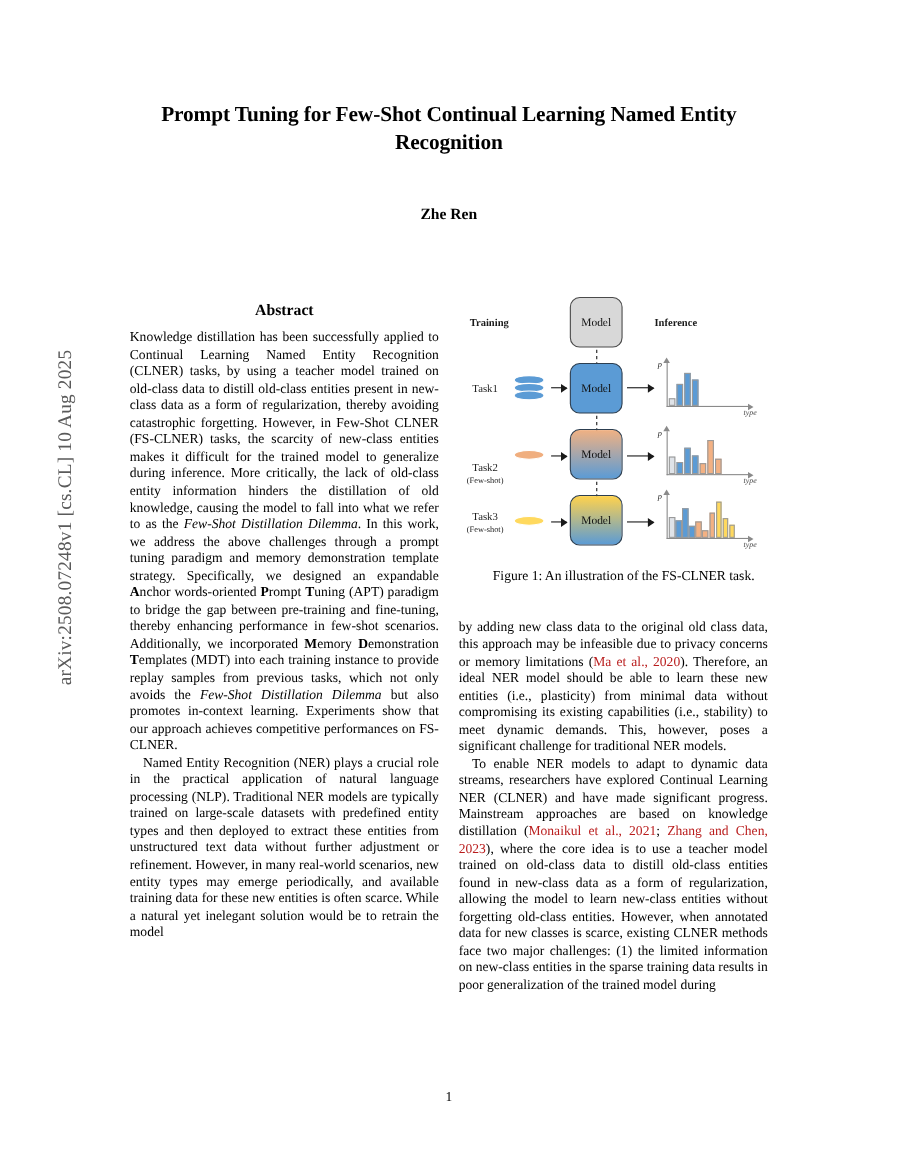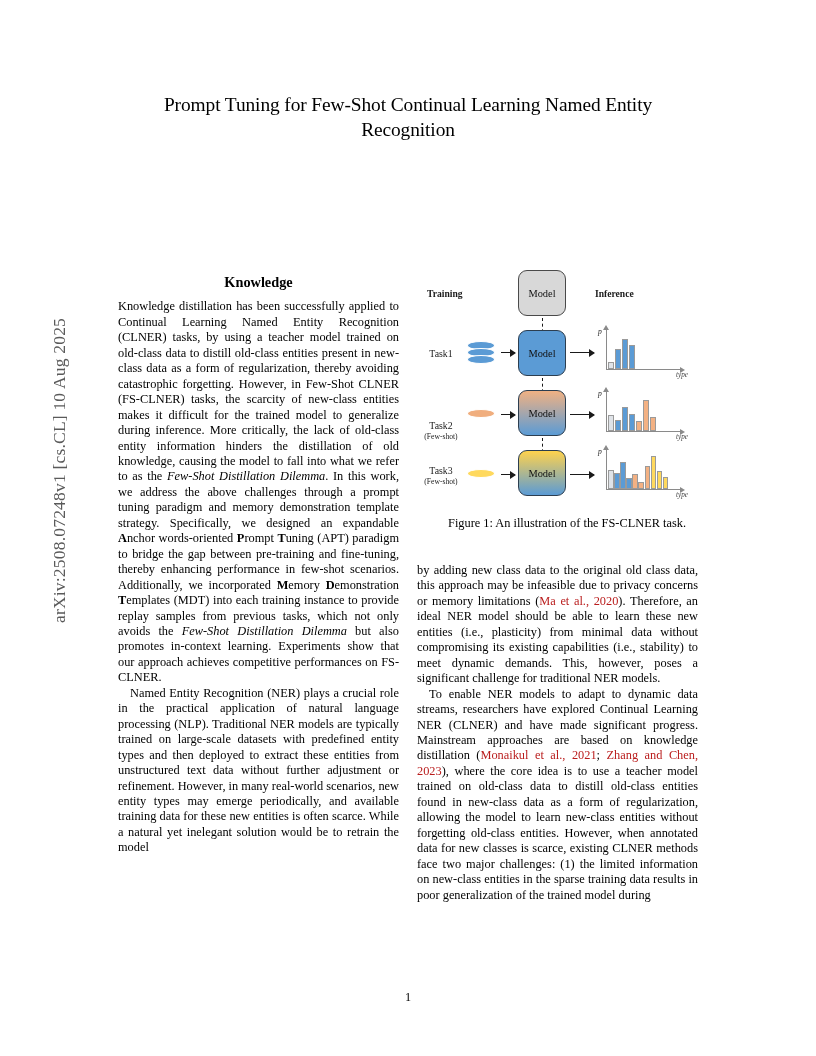--- a/index.html
+++ b/index.html
@@ -43,21 +43,21 @@
   
   #title-block {
     position: absolute;
     left: 118px;
     top: 92px;
     width: 580px;
     text-align: center;
   }
   #paper-title {
     font-size: 19.4px;
-    font-weight: normal;
+    font-weight: bold;
     line-height: 25px;
     letter-spacing: -0.1px;
   }
   #author-name {
     margin-top: 45px;
     font-size: 14.2px;
     font-weight: bold;
   }
   #author-email {
     margin-top: 8px;
@@ -251,25 +251,26 @@
 </style>
 </head>
 <body>
 
 <div id="page">
 
   <div id="arxiv-stamp">arXiv:2508.07248v1  [cs.CL]  10 Aug 2025</div>
 
   <div id="title-block">
     <div id="paper-title">Prompt Tuning for Few-Shot Continual Learning Named Entity Recognition</div>
+    <div id="author-name">Zhe Ren</div>
   </div>
 
   <div id="col-left" class="col">
 
-    <div class="section-head">Knowledge</div>
+    <div class="section-head">Abstract</div>
 
     <p class="para"><span>Knowledge distillation has been successfully applied to Continual Learning Named Entity Recognition (CLNER) tasks, by using a teacher model trained on old-class data to distill old-class entities present in new-class data as a form of regularization, thereby avoiding catastrophic forgetting. However, in Few-Shot CLNER (FS-CLNER) tasks, the scarcity of new-class entities makes it difficult for the trained model to generalize during inference. More critically, the lack of old-class entity information hinders the distillation of old knowledge, causing the model to fall into what we refer to as the </span><span class="it">Few-Shot Distillation Dilemma</span><span>. In this work, we address the above challenges through a prompt tuning paradigm and memory demonstration template strategy. Specifically, we designed an expandable </span><span class="bf">A</span><span>nchor words-oriented </span><span class="bf">P</span><span>rompt </span><span class="bf">T</span><span>uning (APT) paradigm to bridge the gap between pre-training and fine-tuning, thereby enhancing performance in few-shot scenarios. Additionally, we incorporated </span><span class="bf">M</span><span>emory </span><span class="bf">D</span><span>emonstration </span><span class="bf">T</span><span>emplates (MDT) into each training instance to provide replay samples from previous tasks, which not only avoids the </span><span class="it">Few-Shot Distillation Dilemma</span><span> but also promotes in-context learning. Experiments show that our approach achieves competitive performances on FS-CLNER.</span></p>
 
 
     <p class="para">Named Entity Recognition (NER) plays a crucial role in the practical application of natural language processing (NLP). Traditional NER models are typically trained on large-scale datasets with predefined entity types and then deployed to extract these entities from unstructured text data without further adjustment or refinement. However, in many real-world scenarios, new entity types may emerge periodically, and available training data for these new entities is often scarce. While a natural yet inelegant solution would be to retrain the model</p>
   </div>
 
   <div id="figure-area">
 
     <div class="fig-label" style="left:10px; top:26px;">Training</div>

